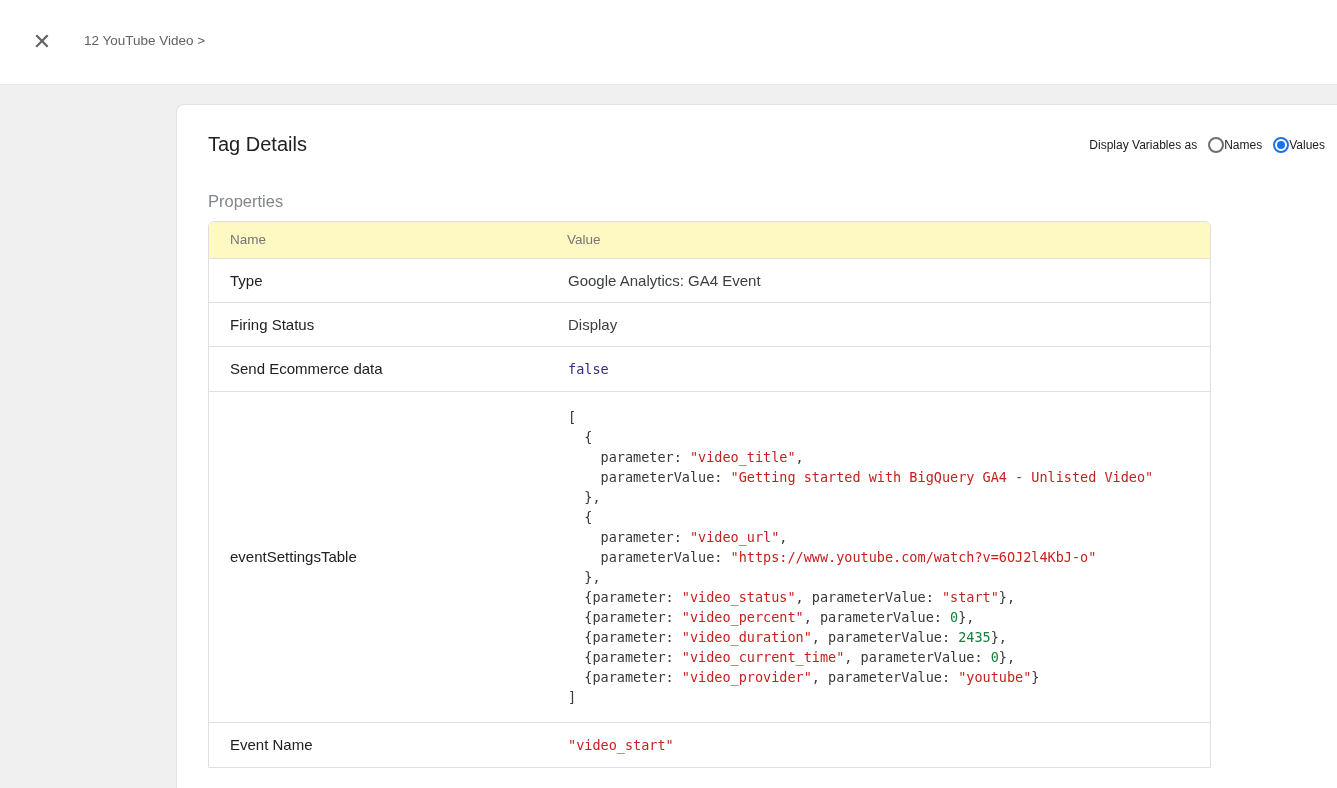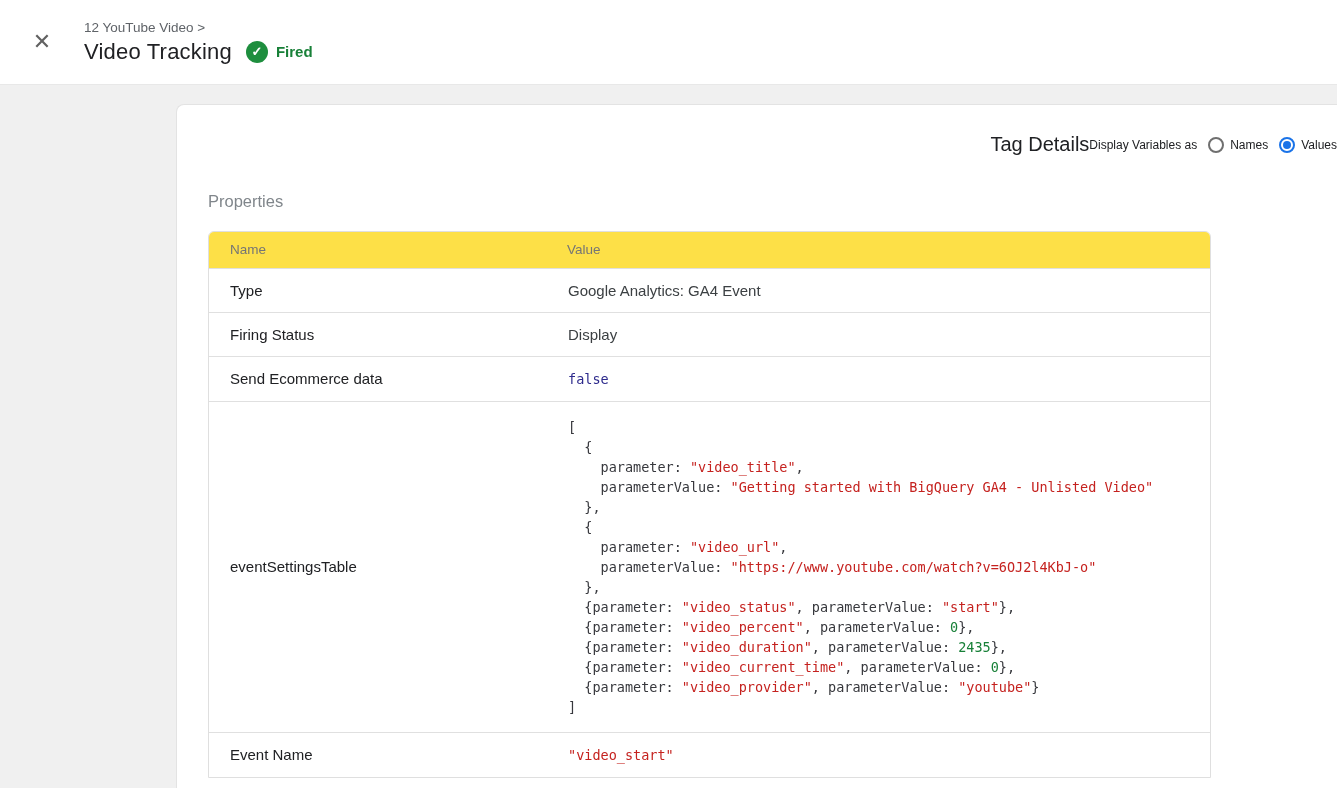--- a/index.html
+++ b/index.html
@@ -67,65 +67,65 @@
     left: 176px; top: 19px; right: 0;
     height: 900px;
     background: #fff;
     border: 1px solid #e3e3e3;
     border-right: none;
     border-radius: 8px 0 0 0;
     padding: 28px 0 0 31px;
   }
   .card-head {
     display: flex;
-    justify-content: flex-end;
+    justify-content: space-between;
     align-items: center;
-    padding-right: 0;
+    padding-right: 12px;
   }
   .card-title { margin: 0; font-size: 20px; font-weight: 400; color: #202124; }
   .display-vars {
     display: flex; align-items: center;
     gap: 6px;
     font-size: 12px;
     color: #202124;
   }
-  .radio { display: flex; align-items: center; gap: 6px; cursor: pointer; margin-left: 5px; }
+  .radio { display: flex; align-items: center; cursor: pointer; margin-left: 5px; }
   .rb {
     width: 16px; height: 16px;
     border-radius: 50%;
     border: 2px solid #6f6f6f;
     position: relative;
     flex: none;
   }
   .radio.checked .rb { border-color: #1a73e8; }
   .radio.checked .rb::after {
     content: '';
     position: absolute; inset: 2px;
     border-radius: 50%;
     background: #1a73e8;
   }
 
   .section-title {
-    margin: 36px 0 20px 0;
+    margin: 36px 0 10px 0;
     font-size: 16.5px;
     font-weight: 400;
     color: #80868b;
   }
 
   
   .table-wrap {
     width: 1003px;
     border: 1px solid #dfdfdf;
     border-radius: 6px 6px 0 0;
     overflow: hidden;
     background: #fff;
   }
   table { width: 100%; border-collapse: collapse; font-size: 15px; }
   thead th {
-    background: #fde047;
+    background: #fef9c3;
     height: 36px;
     text-align: left;
     font-size: 13.5px;
     font-weight: 500;
     color: #757575;
     padding: 0;
   }
   th.col-name { width: 358px; padding-left: 21px; }
   tbody td {
     border-top: 1px solid #e0e0e0;
@@ -154,27 +154,20 @@
 </style>
 </head>
 <body>
 
 <header class="top-header">
   <button class="close-btn">
     <span>✕</span>
   </button>
   <div class="title-block">
     <div class="breadcrumb">12 YouTube Video &gt;</div>
-    <div class="title-row">
-      <h1 class="page-title">Video Tracking</h1>
-      <span class="status-badge">
-        <span class="check-circle">✓</span>
-        <span class="status-text">Fired</span>
-      </span>
-    </div>
   </div>
 </header>
 
 <main class="content">
   <section class="card">
     <div class="card-head">
       <h2 class="card-title">Tag Details</h2>
       <div class="display-vars">
         <span>Display Variables as</span>
         <label class="radio">

